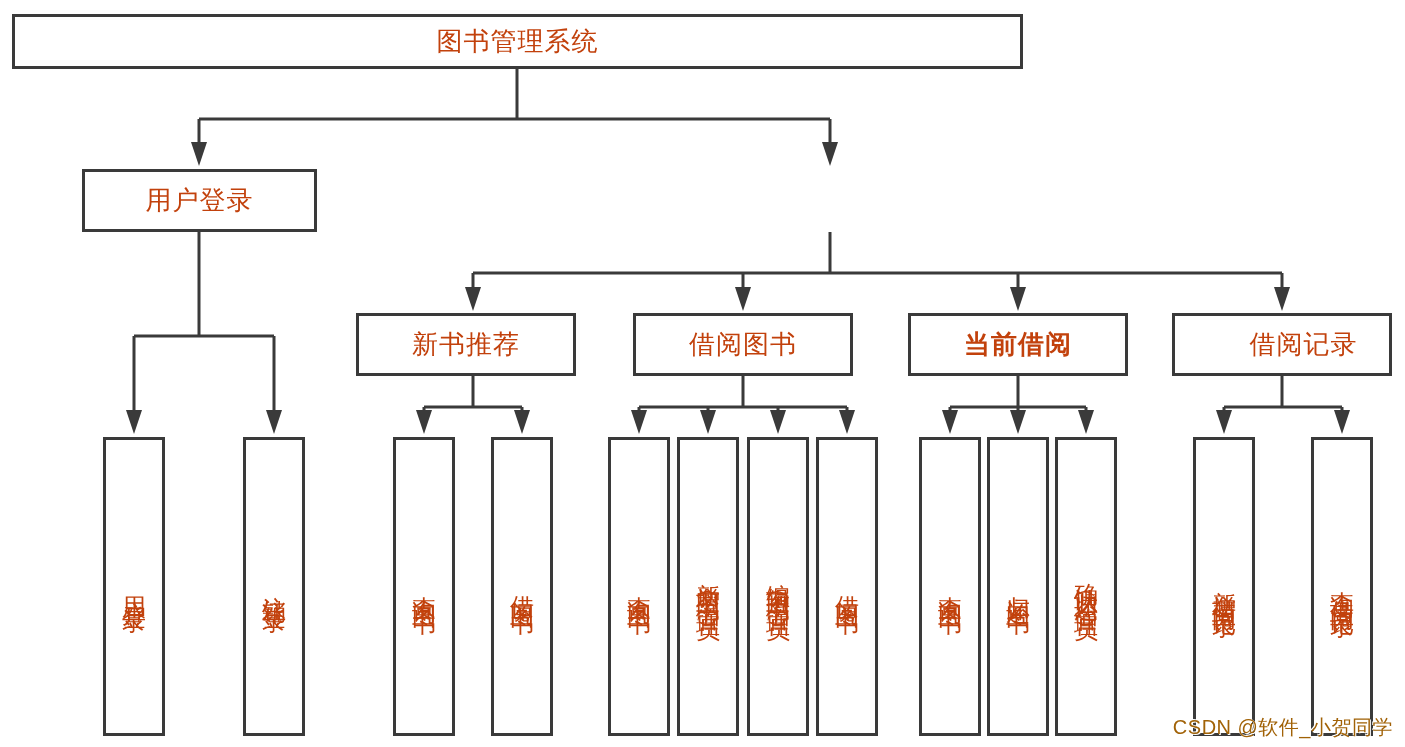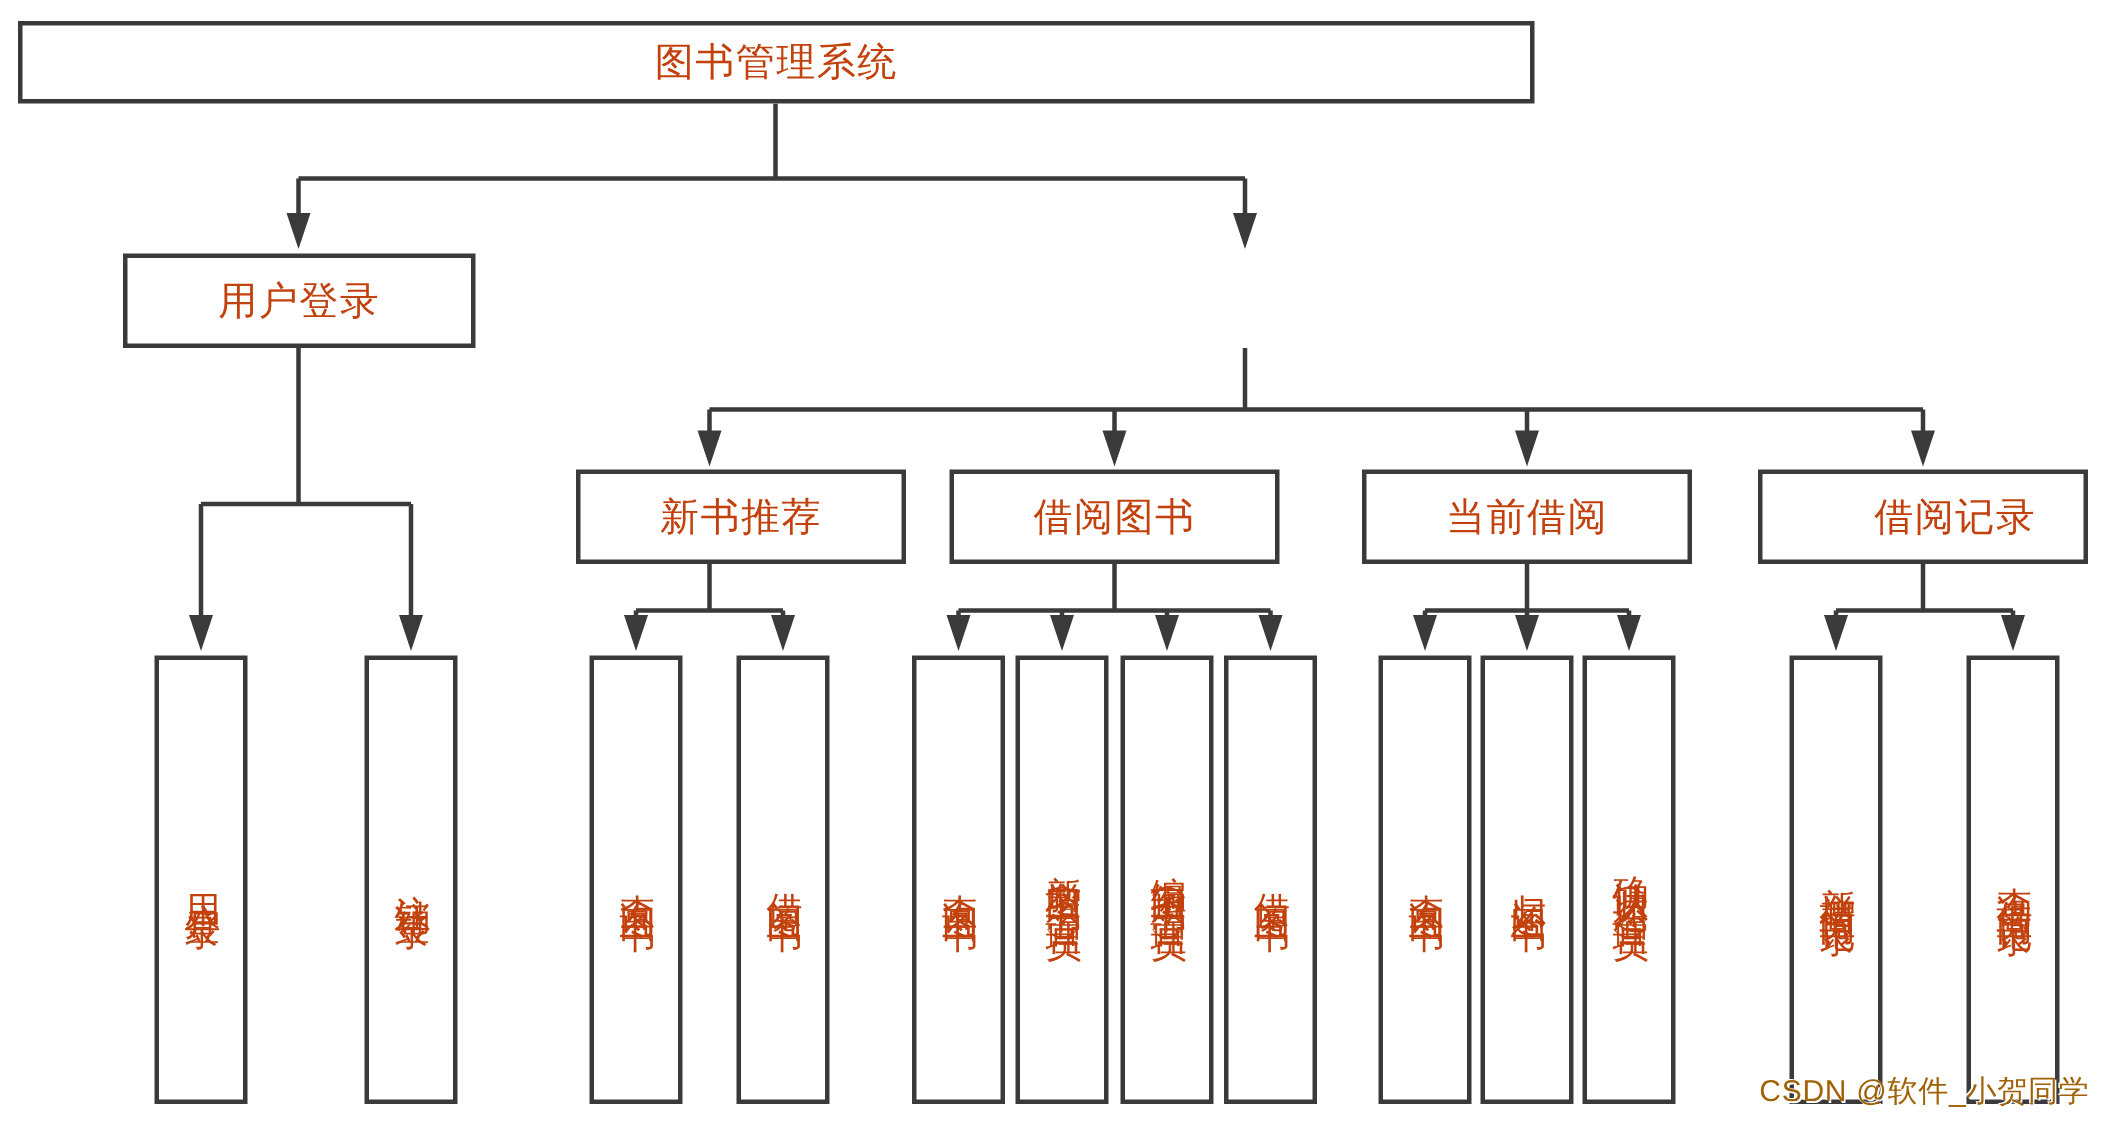--- a/index.html
+++ b/index.html
@@ -34,23 +34,23 @@
   }
   .h-box span {
     font-size: 26px;
     letter-spacing: 1px;
     white-space: nowrap;
   }
   .root-box  { left: 12px;  top: 14px;  width: 1011px; height: 55px; }
   .lv2a      { left: 82px;  top: 169px; width: 235px;  height: 63px; }
   .lv2b      { left: 713px; top: 169px; width: 235px;  height: 63px; }
   .lv3       { top: 313px;  width: 220px; height: 63px; }
-  .lv3-b { left: 384px; }
+  .lv3-b { left: 356px; }
   .lv3-c { left: 633px; }
-  .lv3-d { left: 908px; }
+  .lv3-d { left: 908px; font-weight: bold; }
   .lv3-e { left: 1172px; padding-left: 43px; }
   .leaf {
     top: 437px;
     width: 62px;
     height: 299px;
   }
   .leaf span {
     writing-mode: vertical-rl;
     text-orientation: mixed;
     font-size: 24px;

